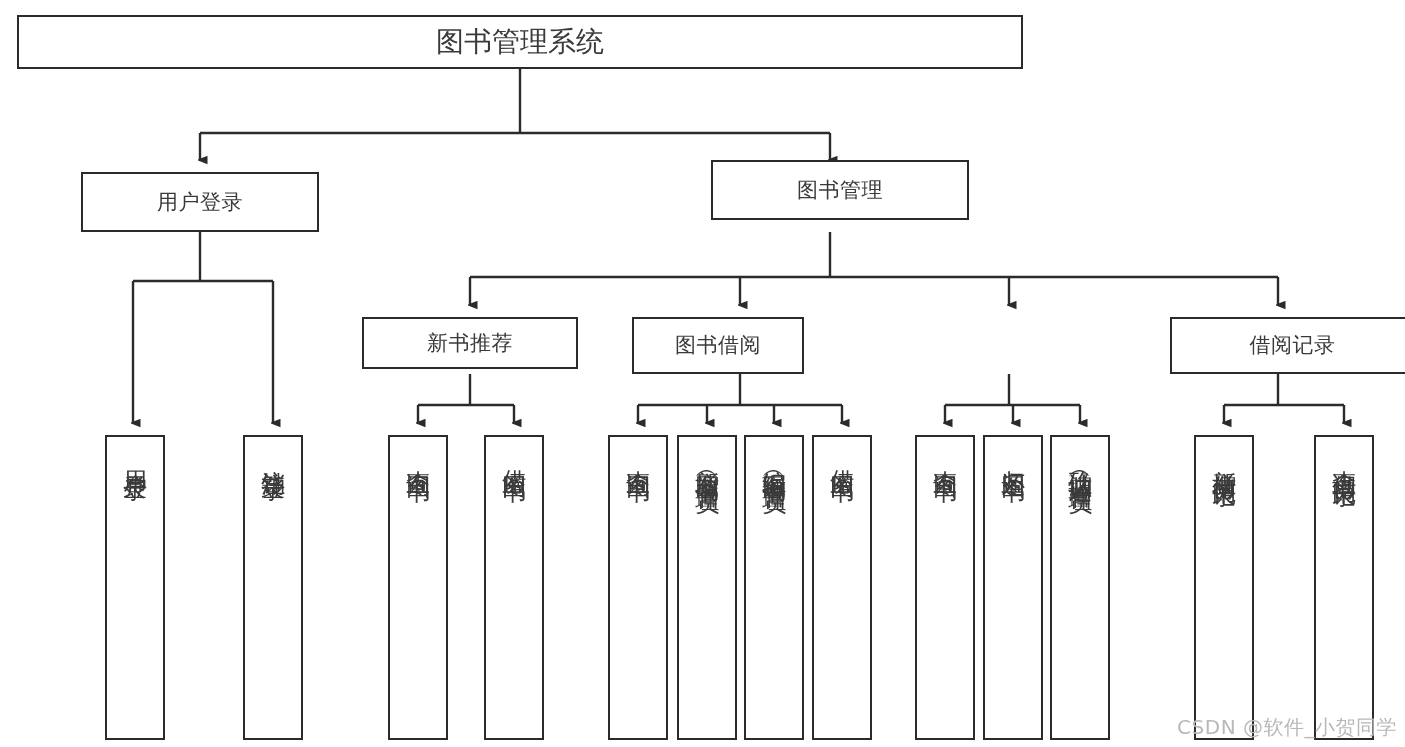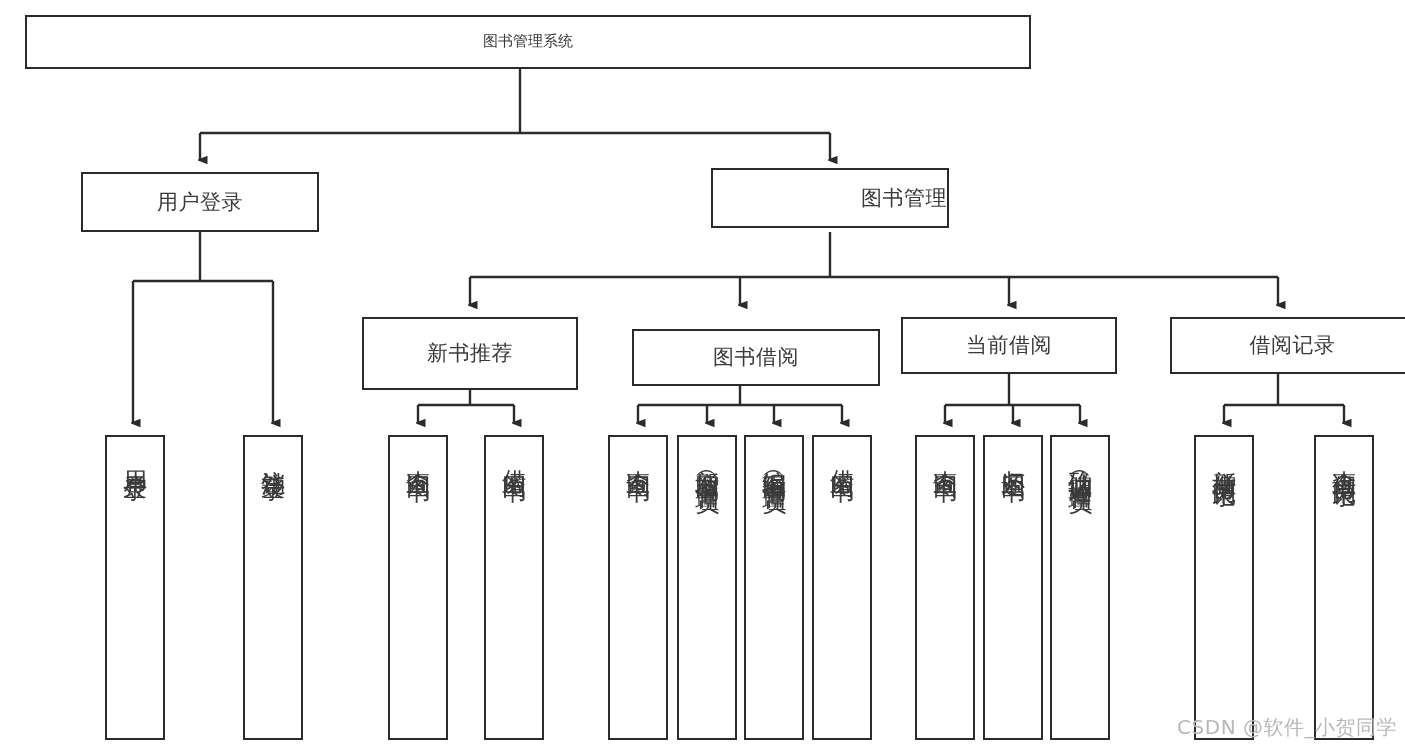--- a/index.html
+++ b/index.html
@@ -35,22 +35,21 @@
     align-items: center;
     justify-content: center;
     color: #3a3a3a;
     line-height: 1.18;
   }
   .node.horiz {
     font-size: 21px;
     letter-spacing: 0.5px;
   }
   .node.root {
-    font-size: 15px;
-    margin-left: 8px;
+    font-size: 28px;
   }
   .node.leaf {
     align-items: flex-start;
     justify-content: center;
     padding-top: 14px;
   }
   .vlabel {
     writing-mode: vertical-rl;
     text-orientation: upright;
     font-size: 24px;
@@ -130,32 +129,29 @@
     </g>
   </svg>
 
   <div class="node root" style="left:17px; top:15px; width:1006px; height:54px;">
     <span class="hlabel">图书管理系统</span>
   </div>
 
   <div class="node horiz" style="left:81px; top:172px; width:238px; height:60px;">
     <span class="hlabel">用户登录</span>
   </div>
-  <div class="node horiz" style="left:711px; top:168px; width:238px; height:60px;justify-content:flex-end;">
+  <div class="node horiz" style="left:711px; top:160px; width:258px; height:60px;">
     <span class="hlabel">图书管理</span>
   </div>
 
-  <div class="node horiz" style="left:362px; top:317px; width:216px; height:73px;">
+  <div class="node horiz" style="left:362px; top:317px; width:216px; height:52px;">
     <span class="hlabel">新书推荐</span>
   </div>
-  <div class="node horiz" style="left:632px; top:317px; width:248px; height:57px;margin-top:12px;">
+  <div class="node horiz" style="left:632px; top:317px; width:172px; height:57px;">
     <span class="hlabel">图书借阅</span>
-  </div>
-  <div class="node horiz" style="left:901px; top:317px; width:216px; height:57px;">
-    <span class="hlabel">当前借阅</span>
   </div>
   <div class="node horiz" style="left:1170px; top:317px; width:245px; height:57px;">
     <span class="hlabel">借阅记录</span>
   </div>
 
   <div class="node leaf" style="left:105px; top:435px; width:60px; height:305px;">
     <span class="vlabel">用户登录</span>
   </div>
   <div class="node leaf" style="left:243px; top:435px; width:60px; height:305px;">
     <span class="vlabel">注销登录</span>

